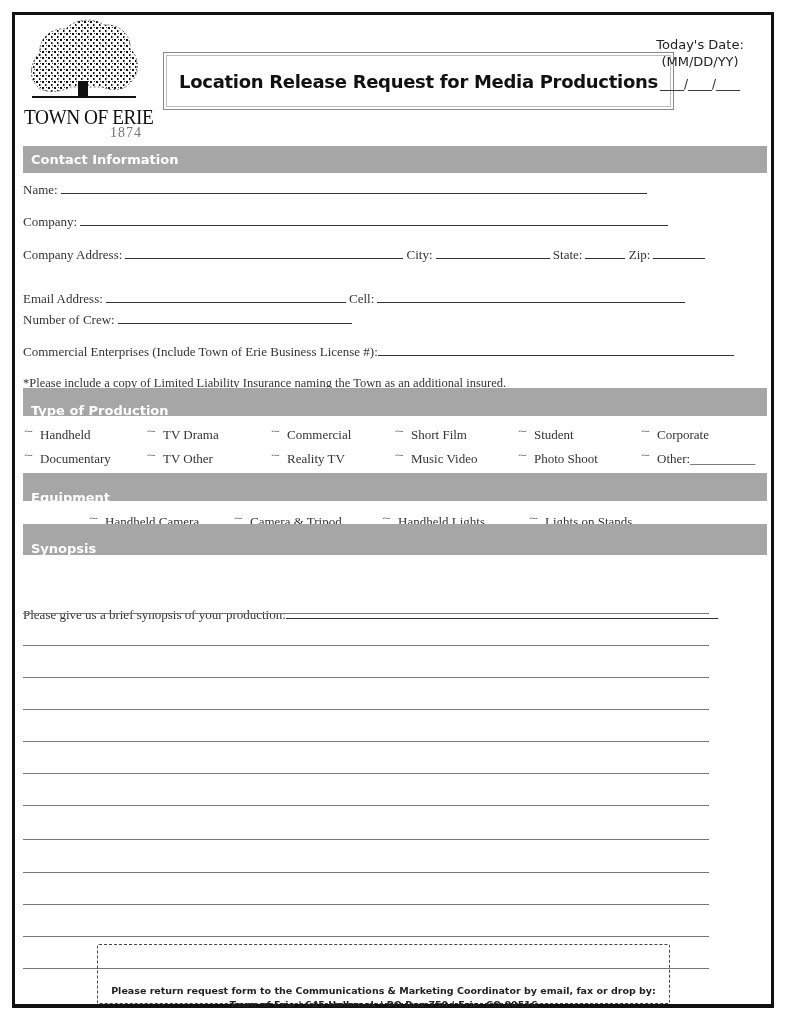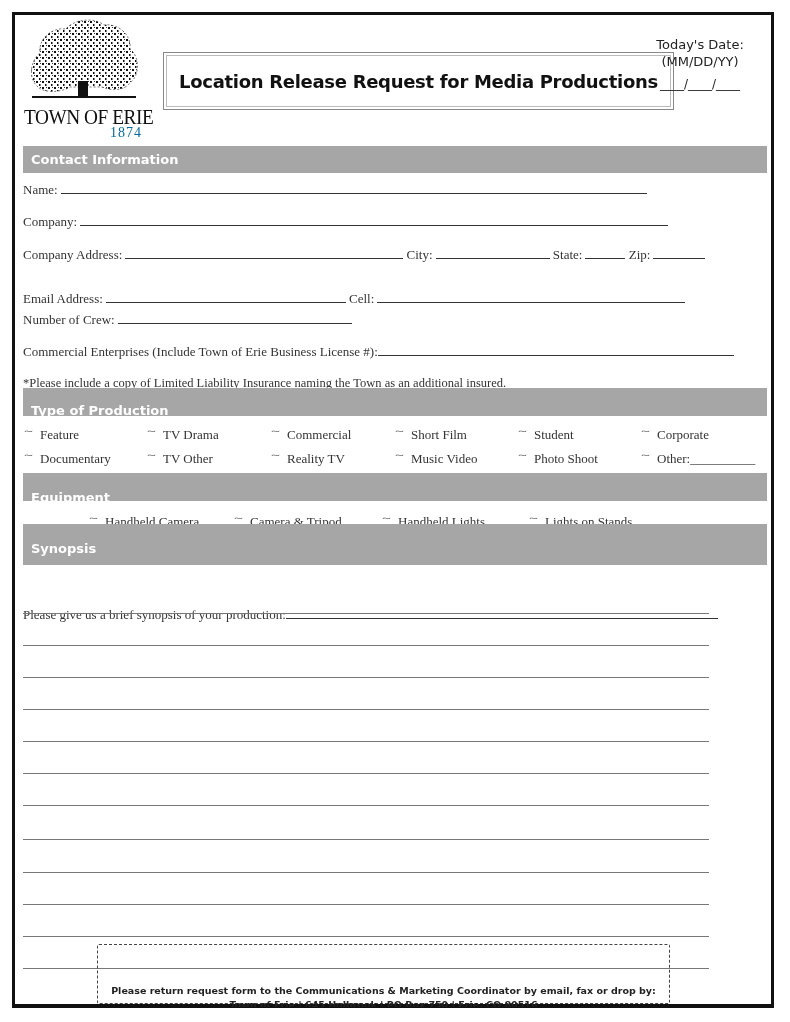--- a/index.html
+++ b/index.html
@@ -2,21 +2,21 @@
 <html><head>
 <meta charset="utf-8">
 <style>
   html, body { margin:0; padding:0; background:#fff; }
   body { width:790px; height:1022px; position:relative; overflow:hidden; font-family:"Liberation Serif", serif; color:#222; }
   .frame { position:absolute; left:12px; top:12px; width:762px; height:996px; border:3px solid #111; border-bottom:4px solid #111; box-sizing:border-box; }
   .abs { position:absolute; }
   .logo { left:24px; top:15px; width:120px; height:125px; }
   .logo svg { display:block; }
   .logo-town { position:absolute; left:0; top:90px; font-family:"Liberation Serif", serif; font-size:21px; letter-spacing:-0.5px; color:#111; white-space:nowrap; transform:scaleX(0.92); transform-origin:left; }
-  .logo-year { position:absolute; left:86px; top:110px; font-size:14px; letter-spacing:1px; color:#0369a1; }
+  .logo-year { position:absolute; left:86px; top:110px; font-size:14px; letter-spacing:1px; color:#737373; }
   .title-box { left:163px; top:52px; width:511px; height:58px; border:1px solid #888; box-shadow: inset 0 0 0 2px #fff, inset 0 0 0 3px #bbb; box-sizing:border-box; display:flex; align-items:center; justify-content:center; }
   .title-box span { font-family:"DejaVu Sans", sans-serif; font-weight:bold; font-size:18px; color:#111; letter-spacing:-0.3px; }
   .date { left:640px; top:36px; width:120px; text-align:center; font-family:"DejaVu Sans", sans-serif; font-size:13px; color:#222; line-height:17px; }
   .date .blank { margin-top:6px; font-size:12px; letter-spacing:0; }
   .bar { left:23px; width:744px; background:#a6a6a6; color:#fff; font-family:"DejaVu Sans", sans-serif; font-weight:bold; font-size:13px; padding-left:8px; box-sizing:border-box; overflow:hidden; }
   .field { left:23px; font-size:13px; color:#333; white-space:nowrap; }
   .field .ul { display:inline-block; border-bottom:1px solid #333; height:11px; vertical-align:baseline; margin-left:3px; }
   .chk { font-size:13px; color:#333; white-space:nowrap; }
   .chk .box { display:inline-block; width:10px; font-size:9px; vertical-align:top; margin-right:6px; position:relative; top:-3px; color:#333; }
   .line { left:23px; width:686px; height:0; border-top:1.5px solid #777; }
@@ -78,42 +78,42 @@
 <div class="abs field" style="top:312px;">
   <span>Number of Crew:</span><span class="ul" style="width:234px;"></span>
 </div>
 <div class="abs field" style="top:344px;">
   <span>Commercial Enterprises (Include Town of Erie Business License #):</span><span class="ul" style="width:356px;margin-left:0;"></span>
 </div>
 <div class="abs field" style="top:376px;font-size:12.5px;">*Please include a copy of Limited Liability Insurance naming the Town as an additional insured.</div>
 
 <div class="abs bar" style="top:388px;height:28px;line-height:46px;">Type of Production</div>
 
-<div class="abs chk" style="left:24px;top:427px;"><span class="box">⁓</span><span>Feature</span></div>
+<div class="abs chk" style="left:24px;top:427px;"><span class="box">⁓</span><span>Handheld</span></div>
 <div class="abs chk" style="left:147px;top:427px;"><span class="box">⁓</span><span>TV Drama</span></div>
 <div class="abs chk" style="left:271px;top:427px;"><span class="box">⁓</span><span>Commercial</span></div>
 <div class="abs chk" style="left:395px;top:427px;"><span class="box">⁓</span><span>Short Film</span></div>
 <div class="abs chk" style="left:518px;top:427px;"><span class="box">⁓</span><span>Student</span></div>
 <div class="abs chk" style="left:641px;top:427px;"><span class="box">⁓</span><span>Corporate</span></div>
 
 <div class="abs chk" style="left:24px;top:451px;"><span class="box">⁓</span><span>Documentary</span></div>
 <div class="abs chk" style="left:147px;top:451px;"><span class="box">⁓</span><span>TV Other</span></div>
 <div class="abs chk" style="left:271px;top:451px;"><span class="box">⁓</span><span>Reality TV</span></div>
 <div class="abs chk" style="left:395px;top:451px;"><span class="box">⁓</span><span>Music Video</span></div>
 <div class="abs chk" style="left:518px;top:451px;"><span class="box">⁓</span><span>Photo Shoot</span></div>
 <div class="abs chk" style="left:641px;top:451px;"><span class="box">⁓</span><span>Other:__________</span></div>
 
 <div class="abs bar" style="top:473px;height:28px;line-height:50px;">Equipment</div>
 
 <div class="abs chk" style="left:89px;top:514px;"><span class="box">⁓</span><span>Handheld Camera</span></div>
 <div class="abs chk" style="left:234px;top:514px;"><span class="box">⁓</span><span>Camera &amp; Tripod</span></div>
 <div class="abs chk" style="left:382px;top:514px;"><span class="box">⁓</span><span>Handheld Lights</span></div>
 <div class="abs chk" style="left:529px;top:514px;"><span class="box">⁓</span><span>Lights on Stands</span></div>
 
-<div class="abs bar" style="top:524px;height:41px;line-height:50px;">Synopsis</div>
+<div class="abs bar" style="top:524px;height:31px;line-height:50px;">Synopsis</div>
 
 <div class="abs field" style="top:560px;margin-top:47px;">
   <span>Please give us a brief synopsis of your production:</span><span class="ul" style="width:432px;margin-left:0;"></span>
 </div>
 
 <div class="abs line" style="top:613px;"></div>
 <div class="abs line" style="top:645px;"></div>
 <div class="abs line" style="top:677px;"></div>
 <div class="abs line" style="top:709px;"></div>
 <div class="abs line" style="top:741px;"></div>

